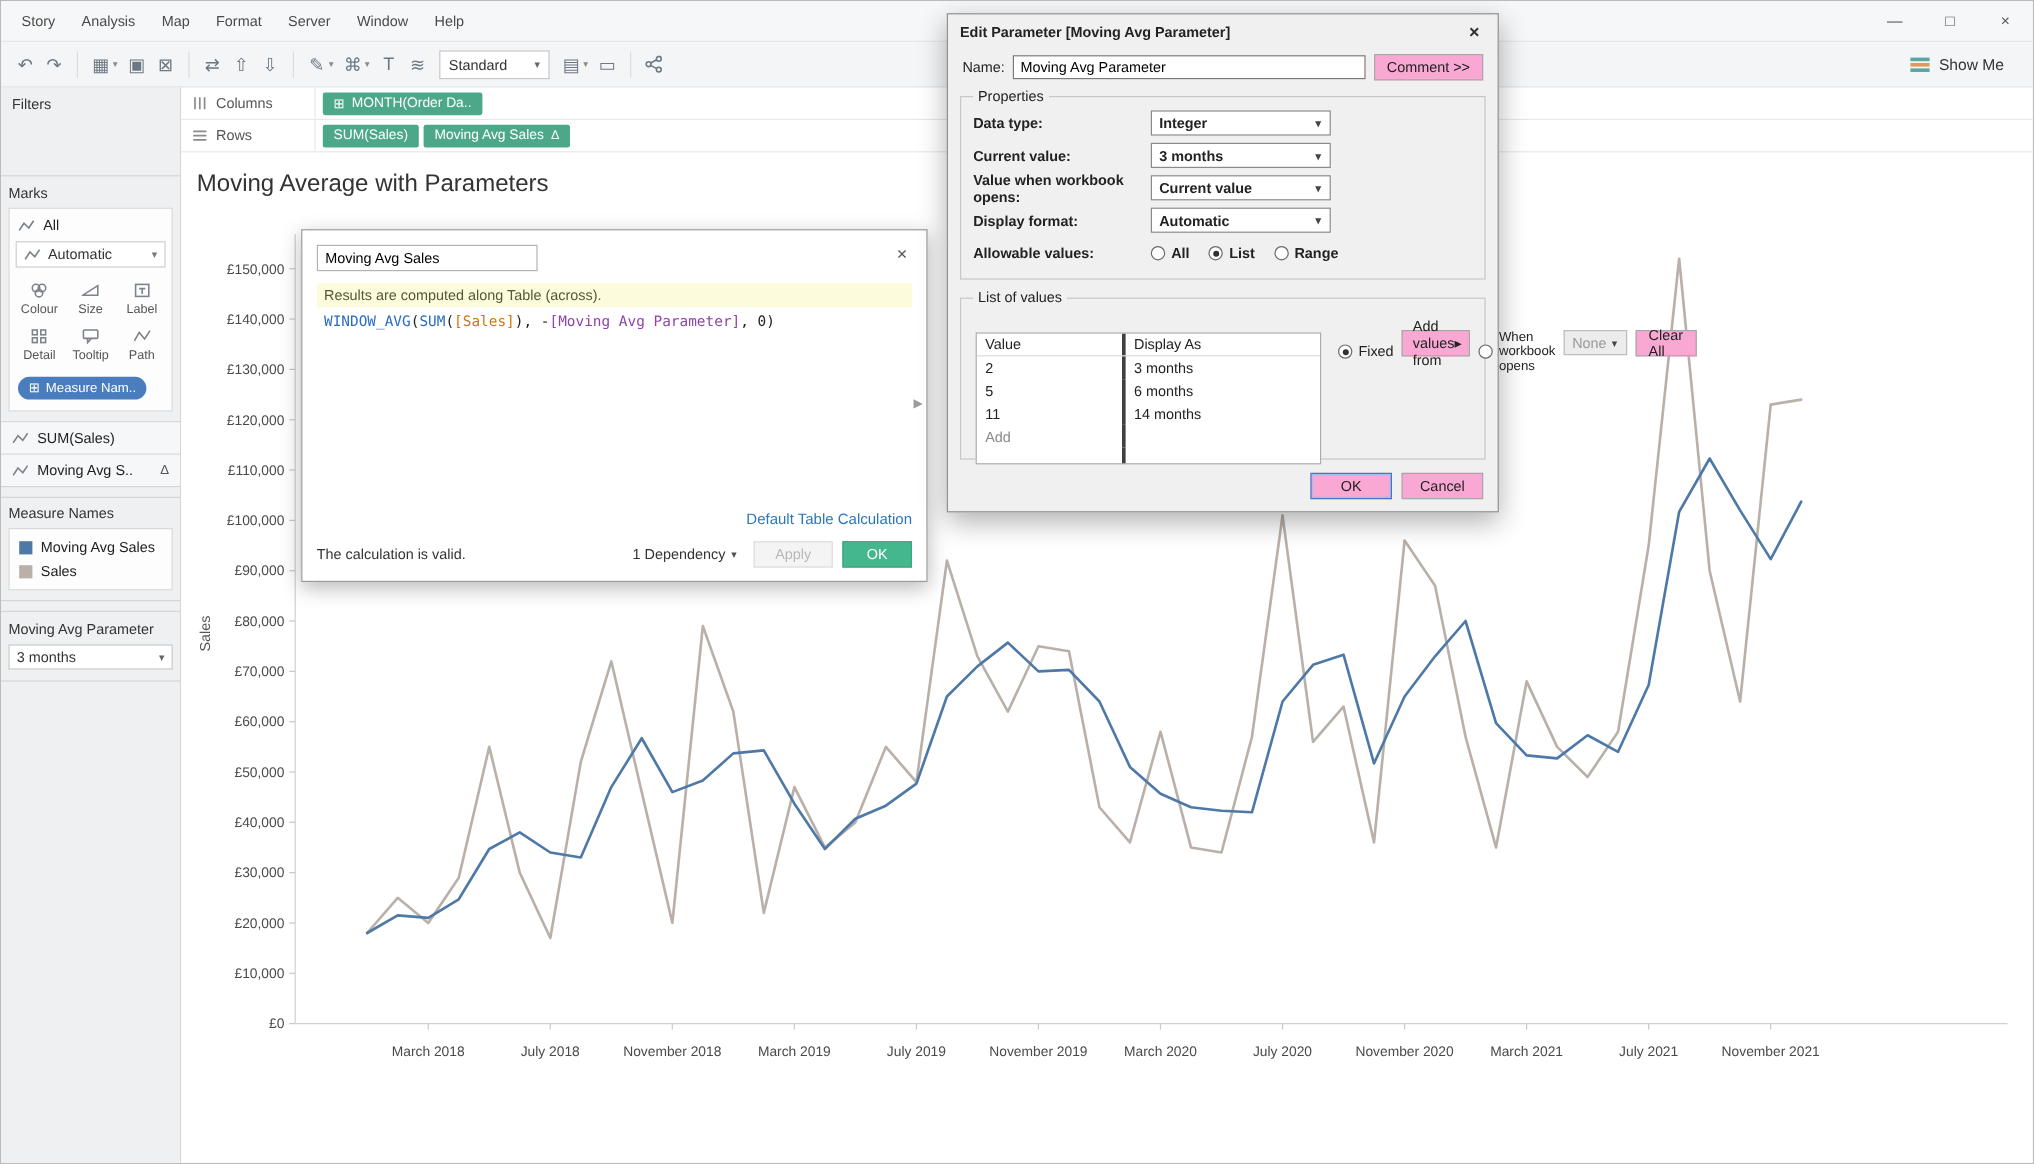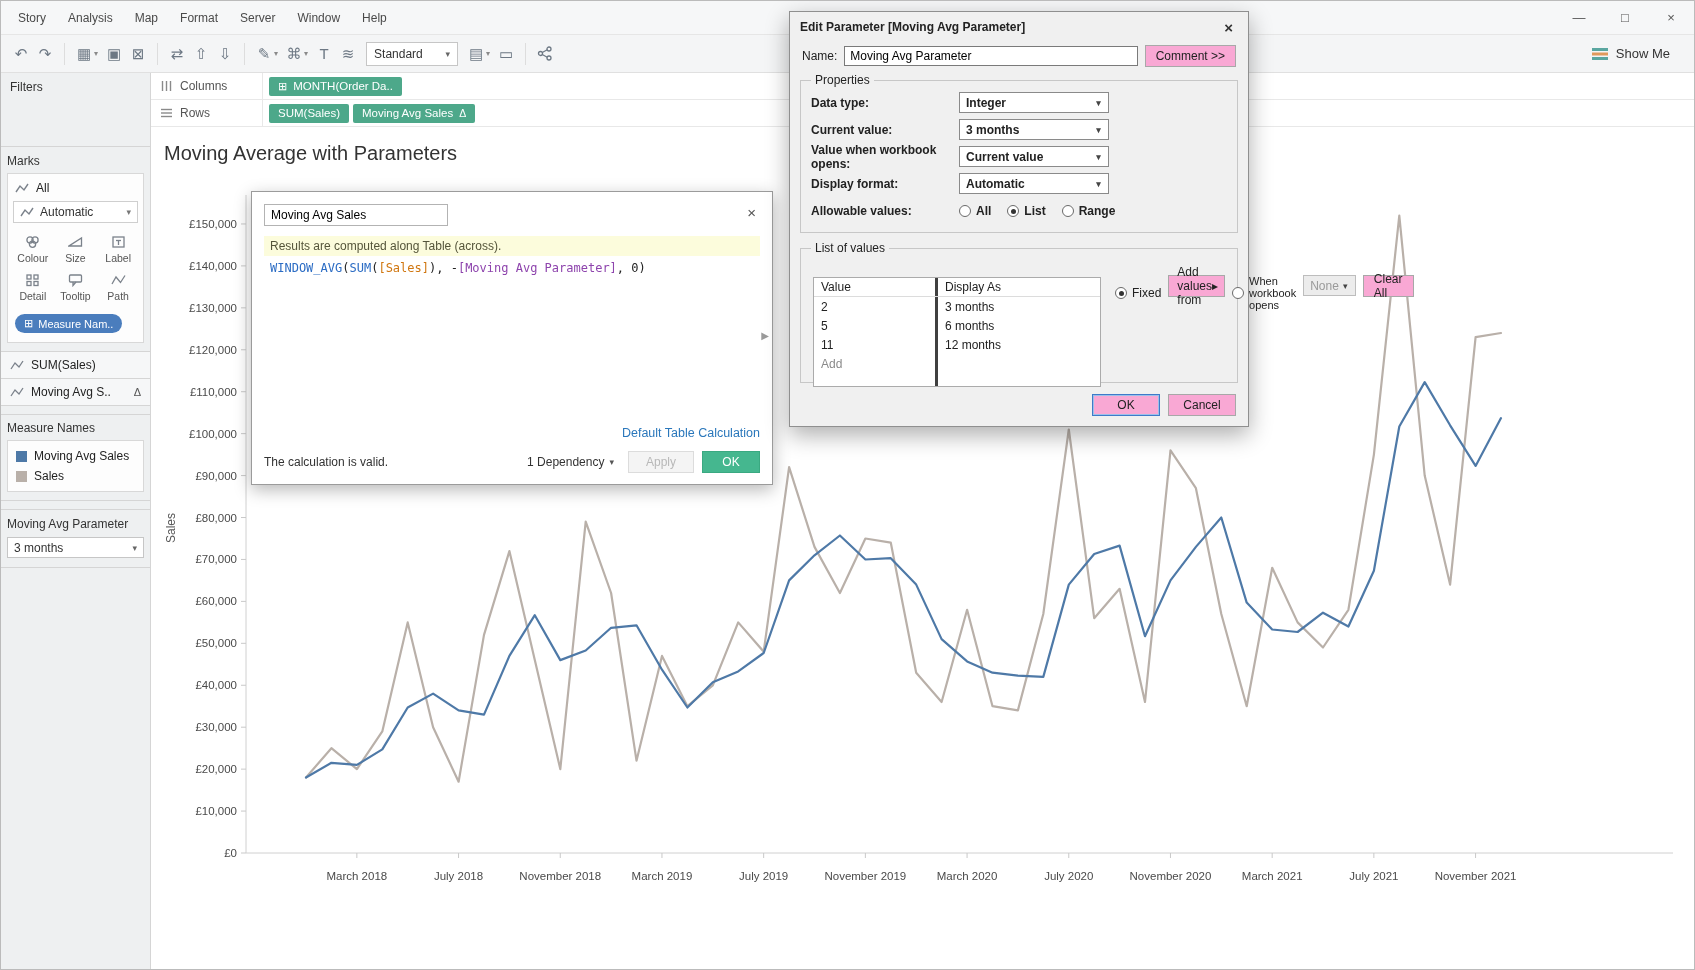--- a/index.html
+++ b/index.html
@@ -496,21 +496,21 @@
         <div class="lv-row">
           <span class="lv-cell lv-c1">2</span>
           <span class="lv-cell lv-c2">3 months</span>
         </div>
         <div class="lv-row">
           <span class="lv-cell lv-c1">5</span>
           <span class="lv-cell lv-c2">6 months</span>
         </div>
         <div class="lv-row">
           <span class="lv-cell lv-c1">11</span>
-          <span class="lv-cell lv-c2">12 months</span>
+          <span class="lv-cell lv-c2">14 months</span>
         </div>
         <div class="lv-row">
           <span class="lv-cell lv-c1 lv-add">Add</span>
           <span class="lv-cell lv-c2"></span>
         </div>
         <div class="lv-row">
           <span class="lv-cell lv-c1"></span>
           <span class="lv-cell lv-c2"></span>
         </div>
       </div>

